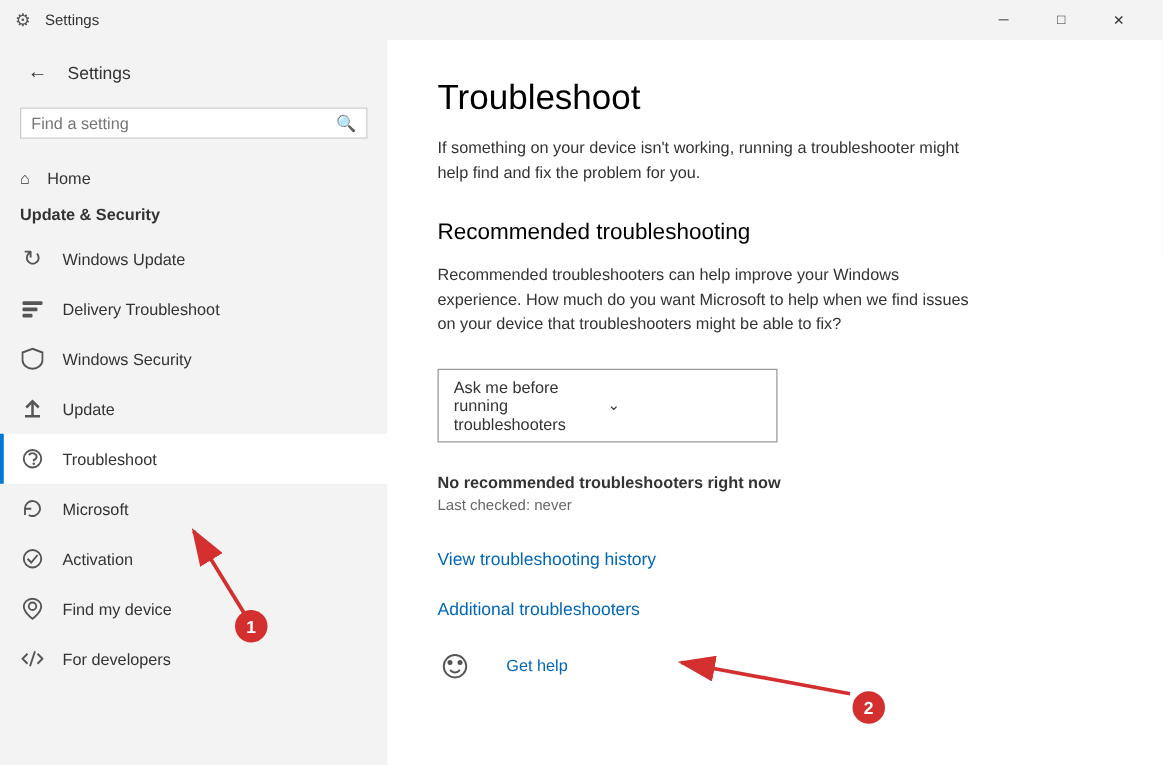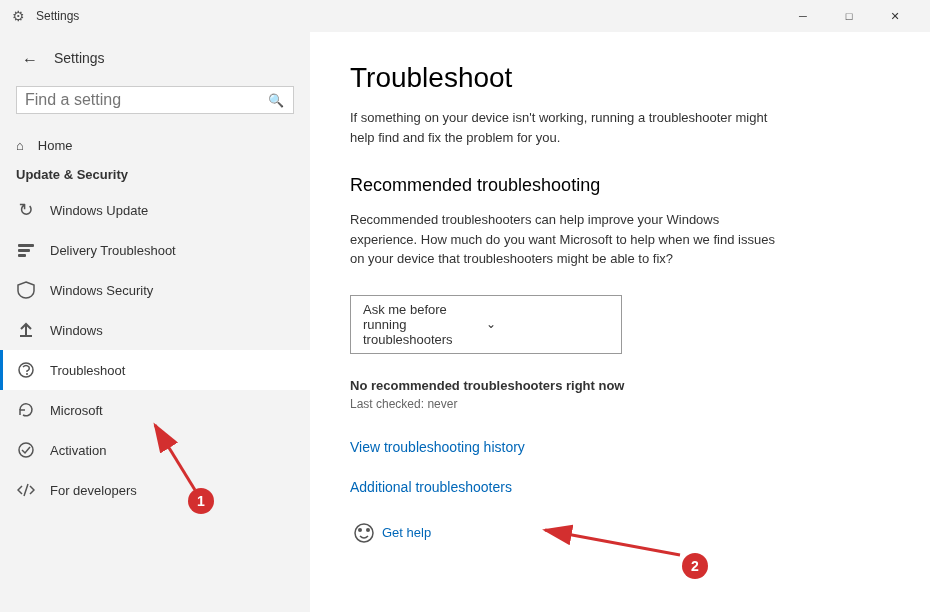--- a/index.html
+++ b/index.html
@@ -89,21 +89,21 @@
       display: flex;
       align-items: center;
       border: 1px solid #ccc;
       background: white;
       padding: 4px 8px;
     }
     .search-input {
       border: none;
       outline: none;
       flex: 1;
-      font-size: 16px;
+      font-size: 13px;
       font-family: 'Segoe UI', Arial, sans-serif;
       background: transparent;
     }
     .search-icon {
       color: #555;
       font-size: 13px;
     }
     .sidebar-section-title {
       font-size: 13px;
       font-weight: 600;
@@ -207,21 +207,21 @@
       font-size: 14px;
       color: #0067b8;
       cursor: pointer;
       text-decoration: none;
       display: block;
       margin-bottom: 24px;
     }
     .get-help-row {
       display: flex;
       align-items: center;
-      gap: 4px;
+      gap: 27px;
       margin-bottom: 14px;
     }
     .get-help-icon {
       width: 28px; height: 28px;
       display: flex; align-items: center; justify-content: center;
       font-size: 18px;
       color: #666;
     }
     .get-help-link {
       font-size: 13px;
@@ -313,21 +313,21 @@
           <span class="item-label">Windows Security</span>
         </div>
         <div class="sidebar-item">
           <span class="item-icon">
             <svg width="18" height="18" viewBox="0 0 18 18">
                 <line x1="9" y1="15" x2="9" y2="3" stroke="#555" stroke-width="2"></line>
                 <polyline points="4,8 9,3 14,8" fill="none" stroke="#555" stroke-width="2"></polyline>
                 <line x1="3" y1="15" x2="15" y2="15" stroke="#555" stroke-width="2"></line>
               </svg>
           </span>
-          <span class="item-label">Windows</span>
+          <span class="item-label">Update</span>
         </div>
         <div class="sidebar-item active">
           <span class="item-icon">
             <svg width="18" height="18" viewBox="0 0 18 18">
                 <circle cx="9" cy="9" r="7" fill="none" stroke="#555" stroke-width="1.5"></circle>
                 <path d="M6 6 Q9 3 12 6 Q13 9 10 10 L10 11" fill="none" stroke="#555" stroke-width="1.5"></path>
                 <circle cx="10" cy="13" r="1" fill="#555"></circle>
               </svg>
           </span>
           <span class="item-label">Troubleshoot</span>
@@ -342,20 +342,29 @@
           <span class="item-label">Microsoft</span>
         </div>
         <div class="sidebar-item">
           <span class="item-icon">
             <svg width="18" height="18" viewBox="0 0 18 18">
                 <circle cx="9" cy="9" r="7" fill="none" stroke="#555" stroke-width="1.5"></circle>
                 <polyline points="5,9 8,12 13,6" fill="none" stroke="#555" stroke-width="1.5"></polyline>
               </svg>
           </span>
           <span class="item-label">Activation</span>
+        </div>
+        <div class="sidebar-item">
+          <span class="item-icon">
+            <svg width="18" height="18" viewBox="0 0 18 18">
+                <circle cx="9" cy="7" r="3" fill="none" stroke="#555" stroke-width="1.5"></circle>
+                <path d="M9 1 C5 1 2 4 2 7 C2 12 9 17 9 17 C9 17 16 12 16 7 C16 4 13 1 9 1 Z" fill="none" stroke="#555" stroke-width="1.5"></path>
+              </svg>
+          </span>
+          <span class="item-label">Find my device</span>
         </div>
         <div class="sidebar-item">
           <span class="item-icon">
             <svg width="18" height="18" viewBox="0 0 18 18">
                 <polyline points="5,5 1,9 5,13" fill="none" stroke="#555" stroke-width="1.5"></polyline>
                 <polyline points="13,5 17,9 13,13" fill="none" stroke="#555" stroke-width="1.5"></polyline>
                 <line x1="11" y1="3" x2="7" y2="15" stroke="#555" stroke-width="1.5"></line>
               </svg>
           </span>
           <span class="item-label">For developers</span>

